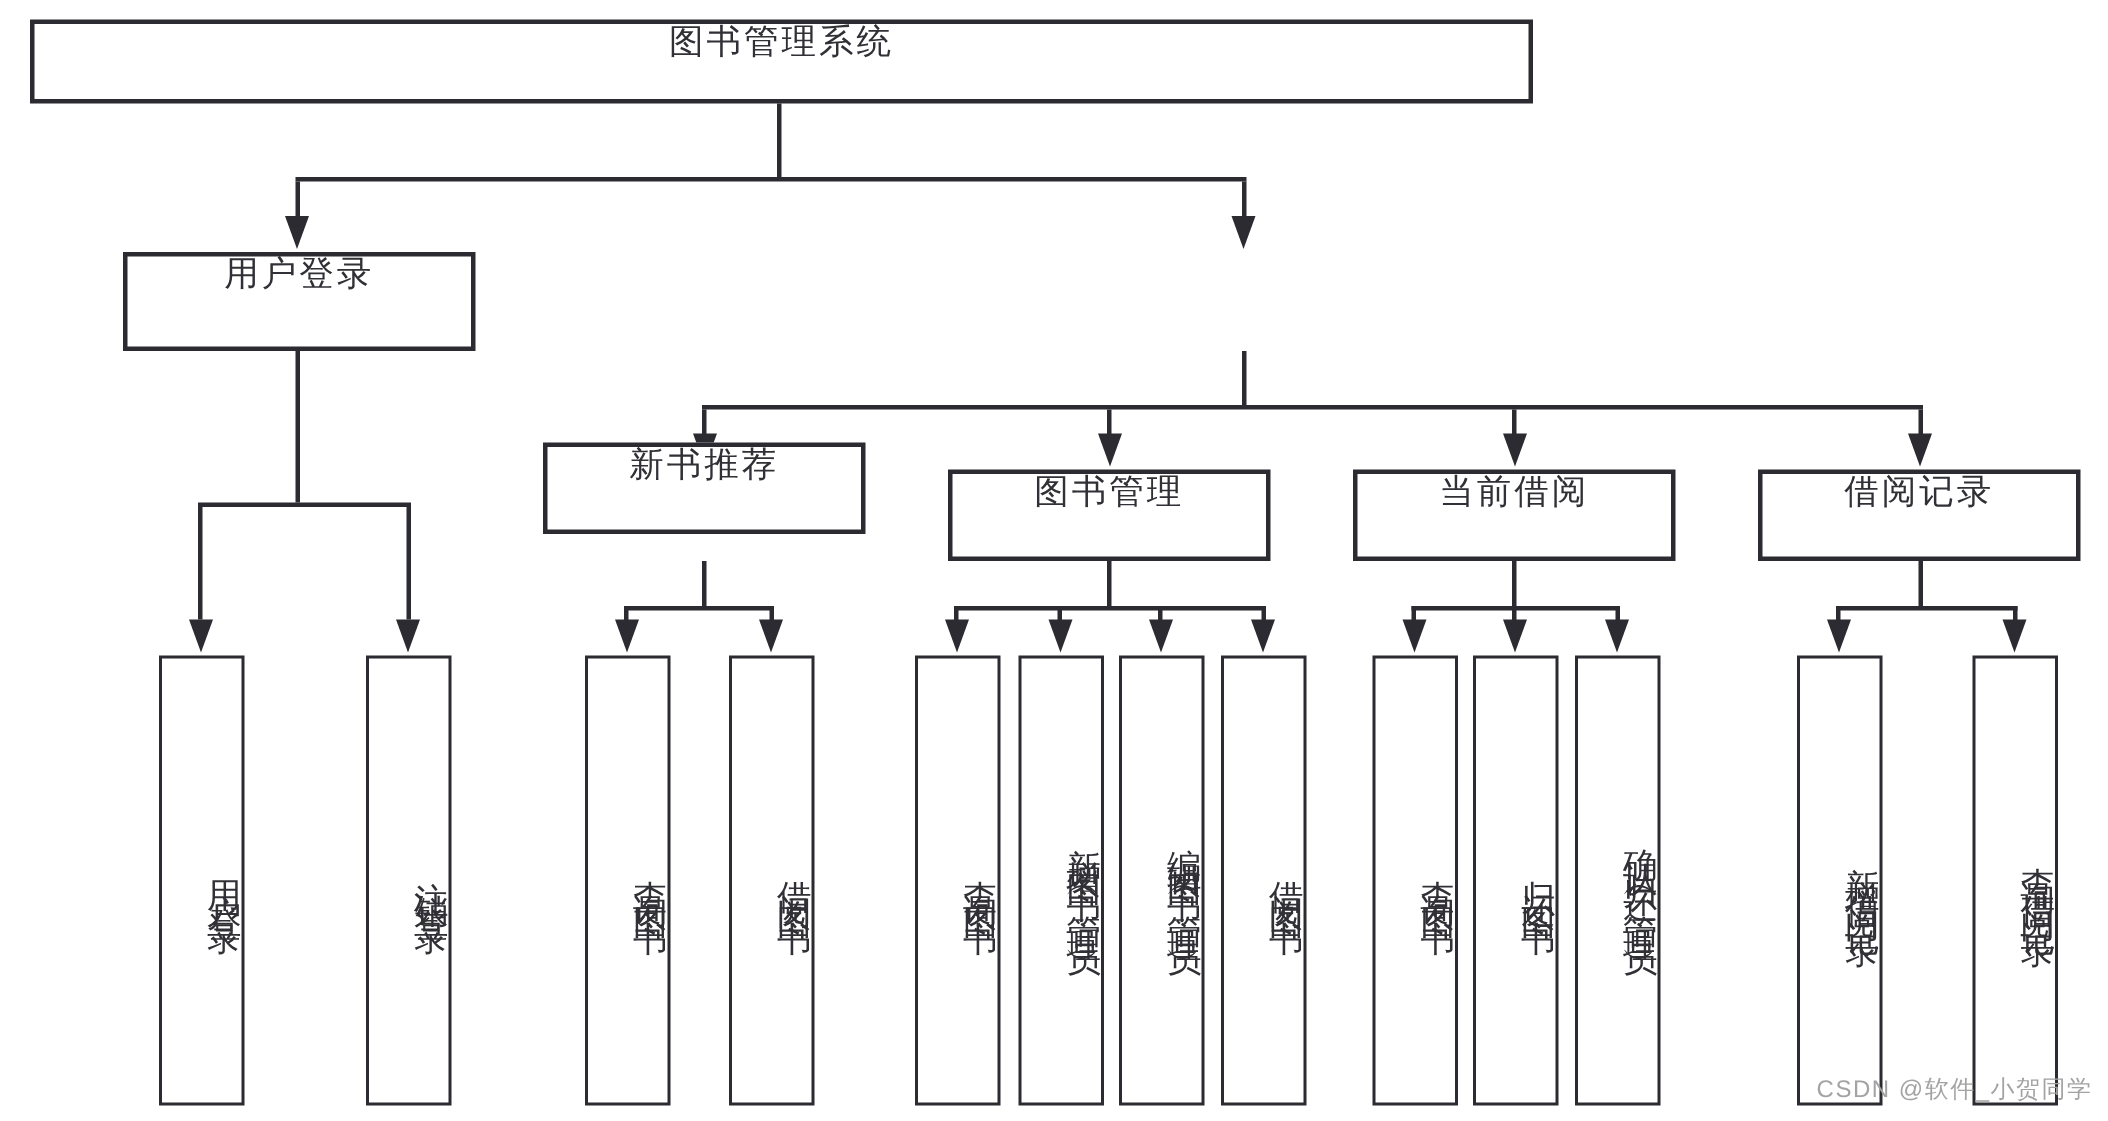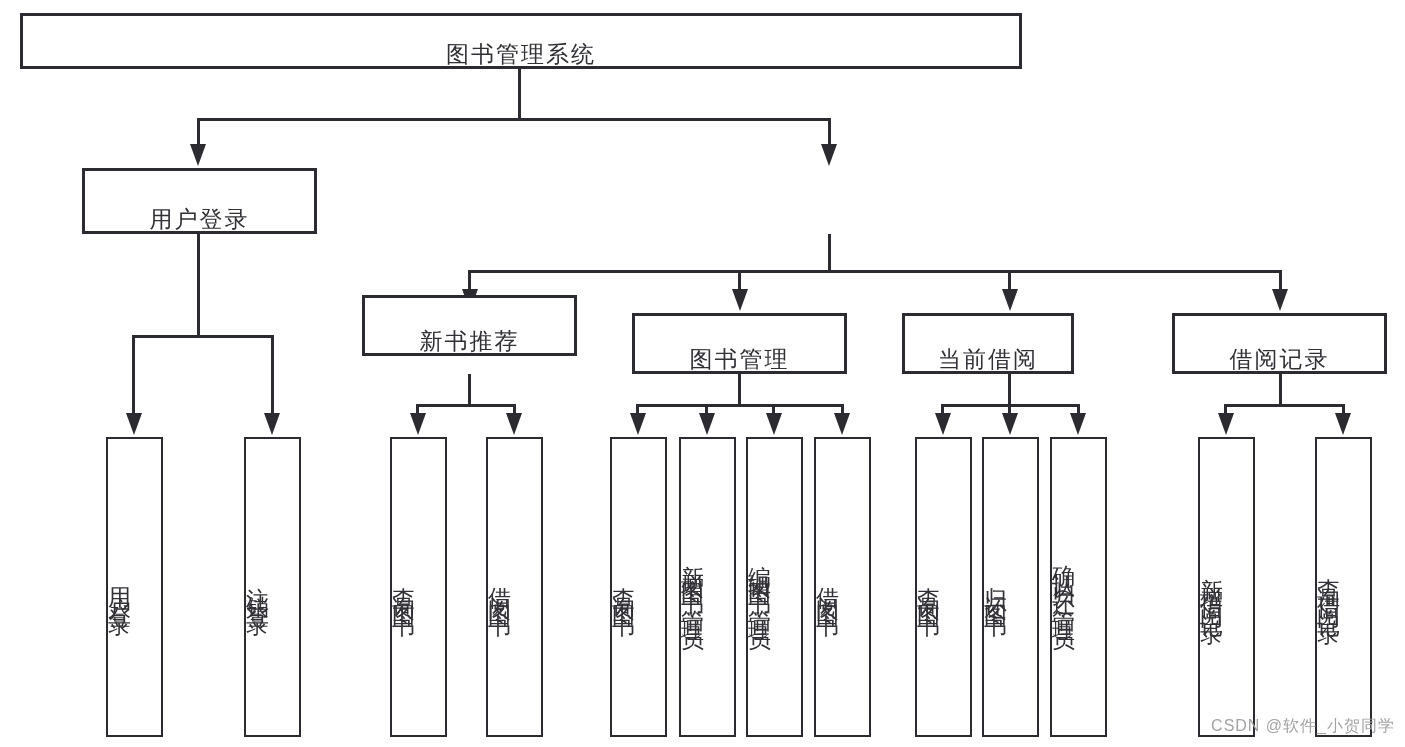--- a/index.html
+++ b/index.html
@@ -14,21 +14,21 @@
     width:1405px;height:747px;
     background:#fff;
     overflow:hidden;
   }
   
   .box{
     position:absolute;
     box-sizing:border-box;
     background:#fff;
     border:3px solid var(--line);
-    display:flex;align-items:flex-end;justify-content:center;
+    display:flex;align-items:flex-start;justify-content:center;
     color:var(--text);
     font-size:23px;
     letter-spacing:2px;
     line-height:1;
   }
   .leaf{
     border-width:2.5px;
     writing-mode:vertical-rl;
     text-orientation:mixed;
     letter-spacing:9px;
@@ -90,21 +90,21 @@
   <i class="ar" style="left:1002px;top:289px"></i>
   <i class="vl" style="left:1279px;top:273px;height:17px"></i>
   <i class="ar" style="left:1272px;top:289px"></i>
 
   <div class="box" style="left:362px;top:295px;width:215px;height:61px">
     <span>新书推荐</span>
   </div>
   <div class="box" style="left:632px;top:313px;width:215px;height:61px">
     <span>图书管理</span>
   </div>
-  <div class="box" style="left:902px;top:313px;width:172px;height:61px">
+  <div class="box" style="left:902px;top:313px;width:215px;height:61px">
     <span>当前借阅</span>
   </div>
   <div class="box" style="left:1172px;top:313px;width:215px;height:61px">
     <span>借阅记录</span>
   </div>
 
   <i class="vl" style="left:468px;top:374px;height:30px"></i>
   <i class="hl" style="left:416px;top:404px;width:100px"></i>
   <i class="vl" style="left:416px;top:404px;height:10px"></i>
   <i class="ar" style="left:410px;top:413px"></i>

